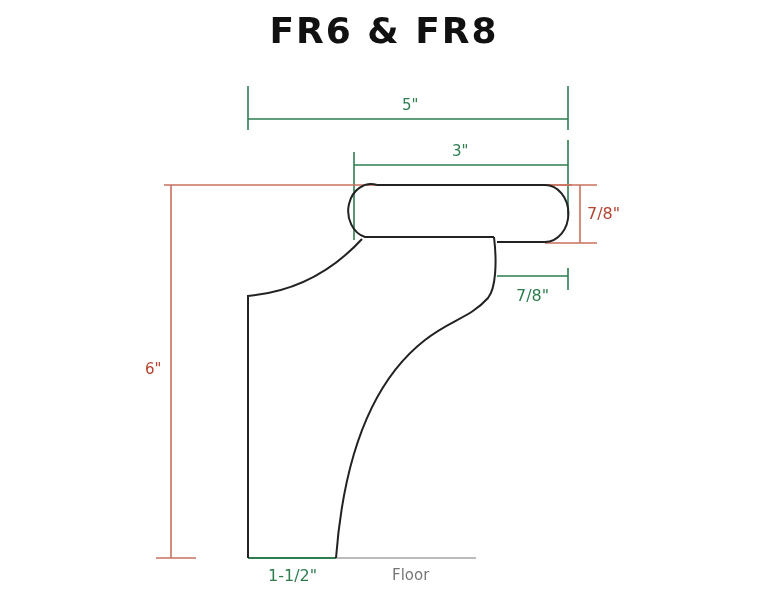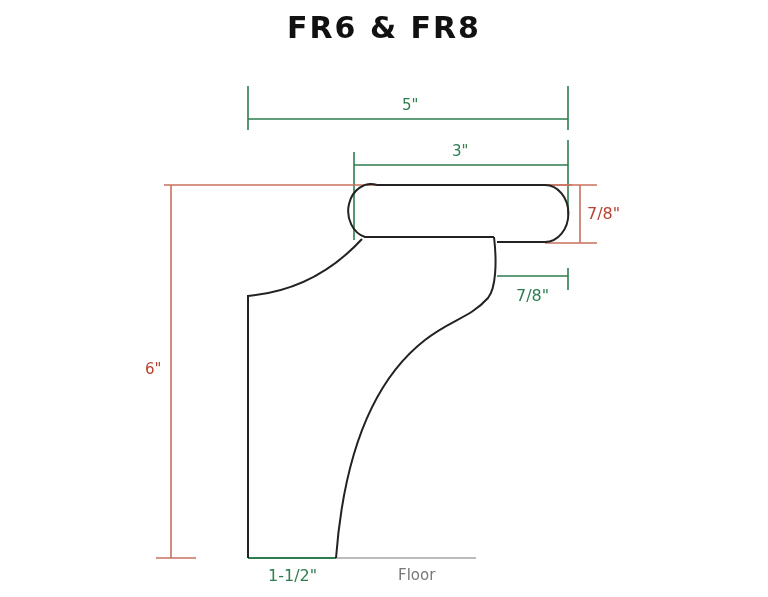--- a/index.html
+++ b/index.html
@@ -1,25 +1,25 @@
 <!DOCTYPE html>
 <html><head>
 <meta charset="utf-8">
 <style>
   html, body { margin: 0; padding: 0; background: #ffffff; }
   body { width: 768px; height: 597px; position: relative; overflow: hidden;
          font-family: "DejaVu Sans", sans-serif; }
   #canvas { position: absolute; left: 0; top: 0; width: 768px; height: 597px; }
   .title { position: absolute; left: 0; width: 768px; top: 10px; text-align: center;
-           font-family: "DejaVu Sans", sans-serif; font-size: 30px; font-weight: bold;
+           font-family: "DejaVu Sans", sans-serif; font-size: 36px; font-weight: bold;
            letter-spacing: 2px; color: #111111; }
   .lbl { position: absolute; font-family: "DejaVu Sans", sans-serif; font-size: 15px; }
   .green { color: #2e7d4f; }
   .red { color: #b5432f; }
-  .grey { color: #777777; margin-left: 6px; }
+  .grey { color: #777777; }
 </style>
 </head>
 <body>
 
 <div class="title">FR6 &amp; FR8</div>
 
 <svg id="canvas" viewBox="0 0 768 597" xmlns="http://www.w3.org/2000/svg">
 
   <g stroke="#2e7d4f" stroke-width="1.6" fill="none">
     <line x1="248" y1="86" x2="248" y2="130"></line>

